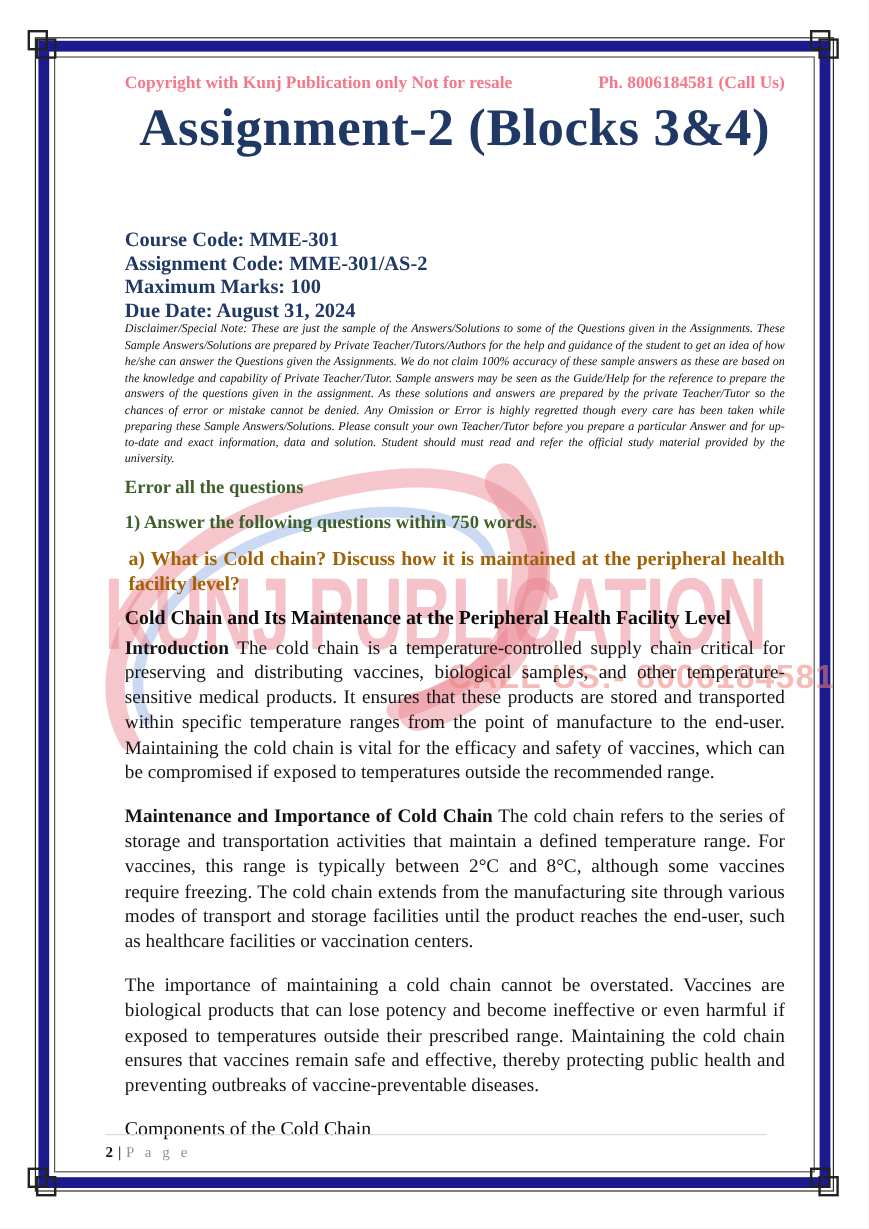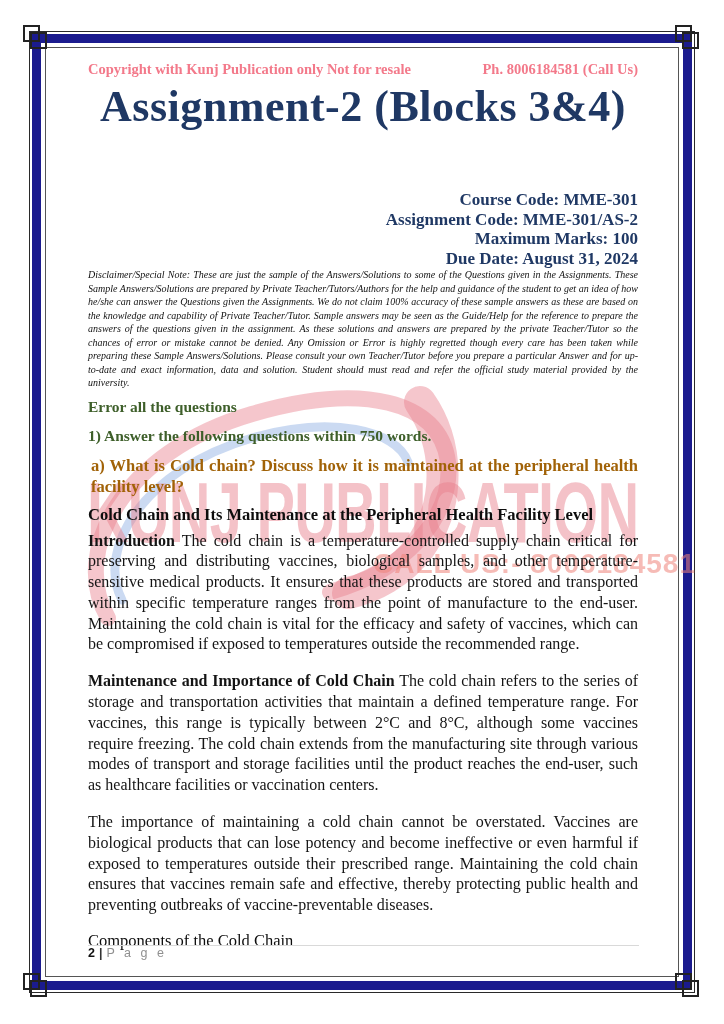--- a/index.html
+++ b/index.html
@@ -33,43 +33,43 @@
   }
   .wm-phone{
     position:absolute;left:338px;top:548px;z-index:1;white-space:nowrap;
     font-family:"Liberation Sans", sans-serif;font-weight:700;
     font-size:28px;letter-spacing:1px;
     color:rgba(238,132,122,0.55);
     pointer-events:none;
     margin-left:35px;
   }
   
-  .content{position:absolute;left:88px;top:60px;width:550px;z-index:2;}
+  .content{position:absolute;left:104px;top:60px;width:550px;z-index:2;}
   .hdr{display:flex;justify-content:space-between;
        font-size:14.5px;font-weight:700;color:#f3798a;line-height:18px;}
   .title{margin-top:4px;text-align:center;font-size:44px;line-height:50px;
          font-weight:700;color:#1f3864;letter-spacing:0.5px;}
-  .course{margin-top:58px;text-align:right;font-size:17px;line-height:19.5px;
+  .course{margin-top:58px;text-align:left;font-size:17px;line-height:19.5px;
           font-weight:700;color:#1f3864;}
   .disclaimer{font-size:10px;line-height:13.5px;
               font-style:italic;text-align:justify;color:#111;}
   .green{color:#3e5f2a;font-weight:700;font-size:15.5px;line-height:16px;}
   .g1{margin-top:9px;}
   .g2{margin-top:13px;}
   .question{margin-top:11px;color:#a16207;font-weight:700;font-size:16.5px;
             line-height:21px;text-align:justify;padding-left:3px;}
   .ans-head{margin-top:9px;font-weight:700;font-size:16.5px;line-height:17px;color:#0d0d0d;}
   .para{margin-top:8px;font-size:16px;line-height:20.8px;text-align:justify;color:#141414;}
   .para + .para{margin-top:9px;}
   .lead{font-weight:700;}
   .sub-head{margin-top:9px;font-weight:400;font-size:16.5px;line-height:17px;color:#0d0d0d;}
   
   .footer{position:absolute;left:88px;top:945px;width:551px;z-index:2;
-          border-top:1px solid #d9d9d9;
-          font-family:Liberation Sans, sans-serif;font-size:12.5px;}
+          border-top:1px solid #d9d9d9;padding-top:7px;
+          font-family:Liberation Serif, serif;font-size:12.5px;}
   .footer .num{font-weight:700;color:#111;}
   .footer .sep{font-weight:700;color:#333;margin:0 4px;}
   .footer .lbl{color:#8f8f8f;letter-spacing:3px;}
 </style>
 </head>
 <body>
 
 <div class="page">
 
   <div class="frame-outer"></div>

